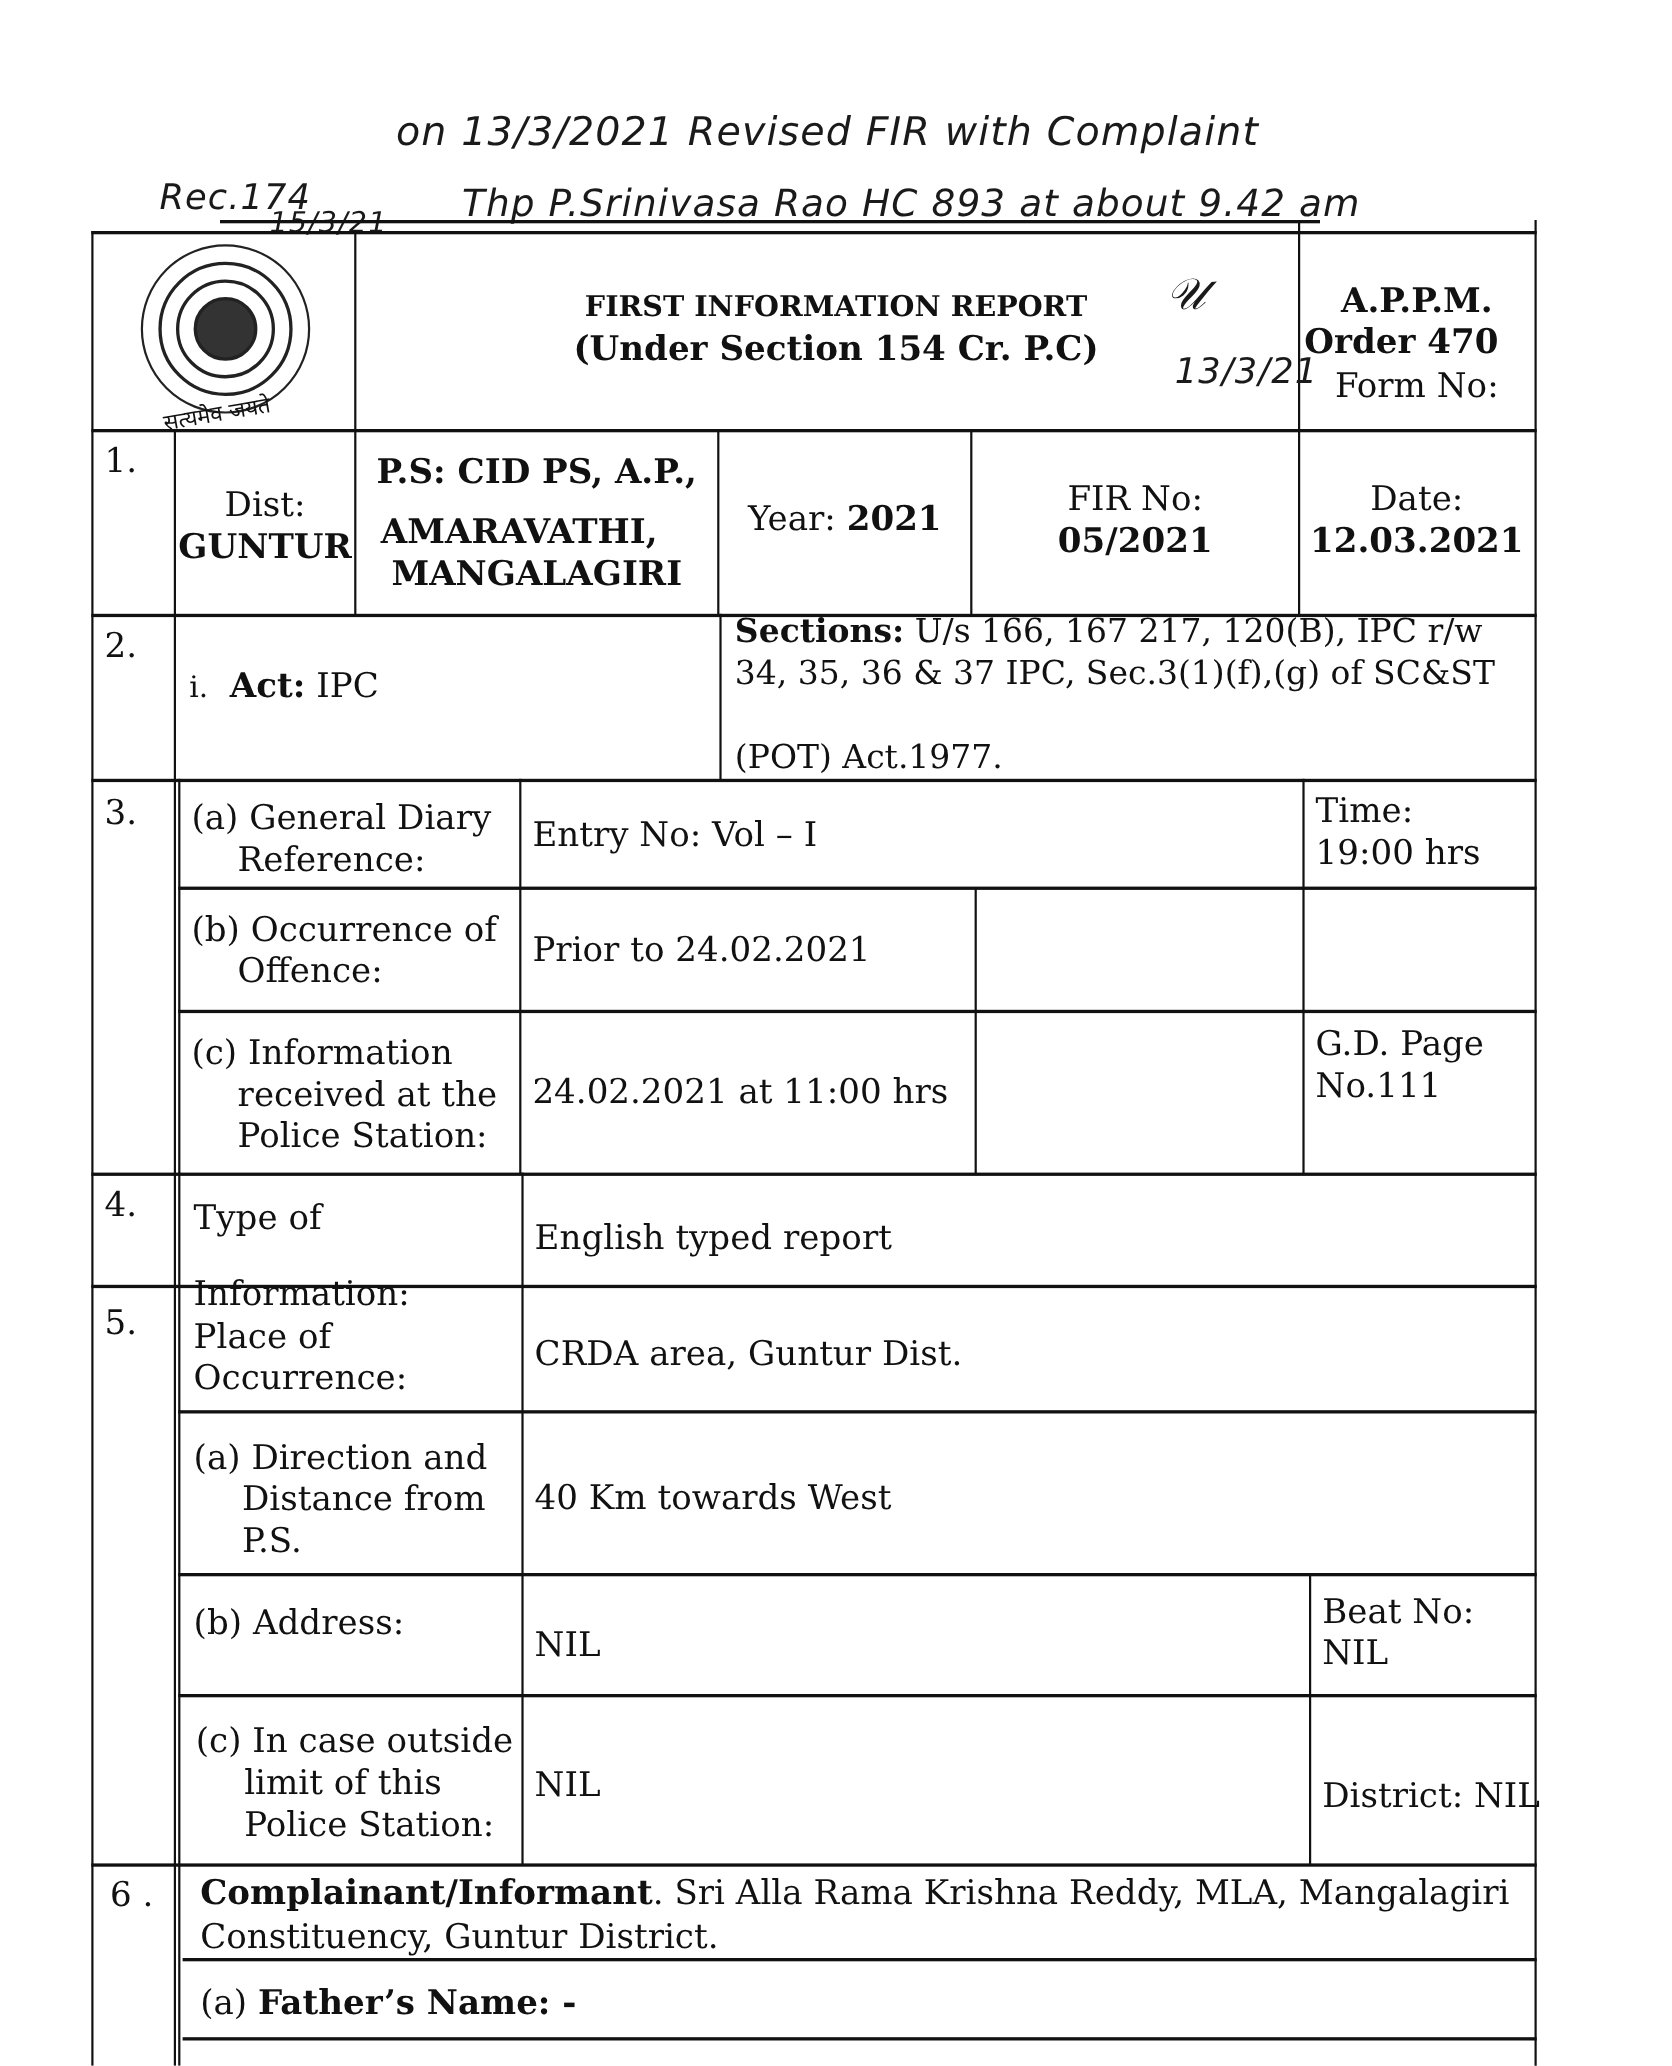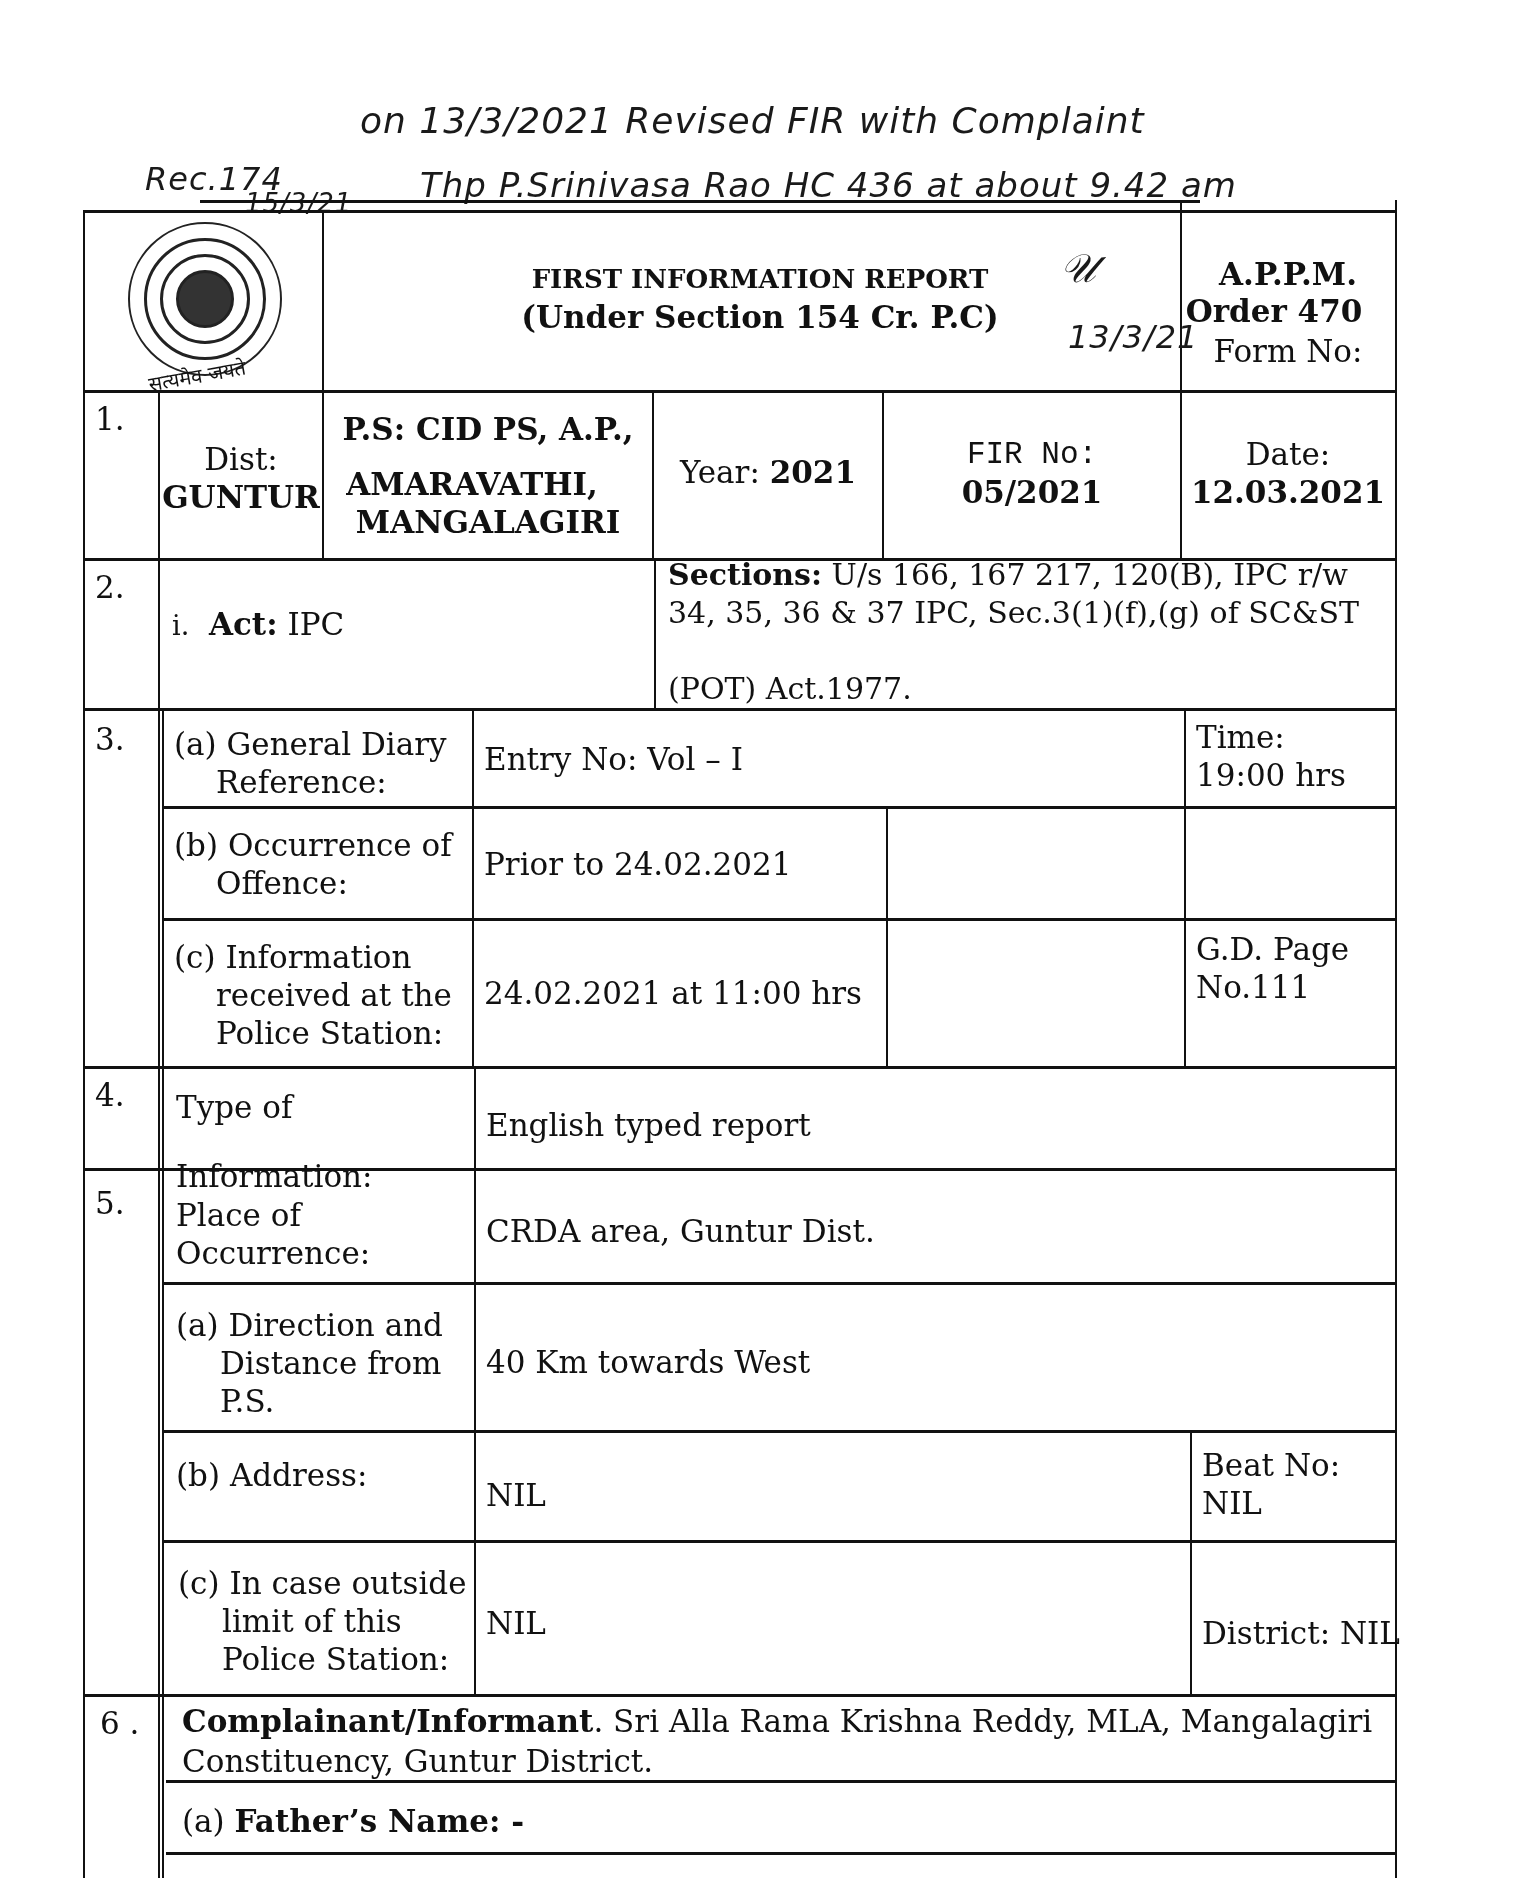--- a/index.html
+++ b/index.html
@@ -14,21 +14,21 @@
   .seal { position:absolute; left:128px; top:222px; width:150px; height:150px; border-radius:50%; border:2px solid #222; }
   .seal .r { position:absolute; border-radius:50%; border:3px solid #222; }
   .strike { position:absolute; height:3px; background:#111; }
 </style>
 </head>
 <body>
 
 <div class="hw" style="left:360px; top:100px; font-size:36px;">on 13/3/2021 Revised FIR with Complaint</div>
 <div class="hw" style="left:145px; top:160px; font-size:32px;">Rec.174</div>
 <div class="hw" style="left:245px; top:188px; font-size:26px;">15/3/21</div>
-<div class="hw" style="left:420px; top:165px; font-size:34px;">Thp P.Srinivasa Rao HC 436 at about 9.42 am</div>
+<div class="hw" style="left:420px; top:165px; font-size:34px;">Thp P.Srinivasa Rao HC 893 at about 9.42 am</div>
 <div class="strike" style="left:200px; top:200px; width:1000px;"></div>
 
 <div class="ln v" style="left:83px; top:210px; height:1668px;"></div>
 <div class="ln v" style="left:1395px; top:200px; height:1680px;"></div>
 <div class="ln h" style="left:83px; top:210px; width:1314px;"></div>
 
 <div class="ln v" style="left:322px; top:210px; height:350px;"></div>
 <div class="ln v" style="left:1180px; top:200px; height:360px;"></div>
 <div class="ln h" style="left:83px; top:390px; width:1314px;"></div>
 
@@ -53,21 +53,21 @@
 <div class="ln v" style="left:882px; top:390px; height:170px;"></div>
 <div class="ln h" style="left:83px; top:558px; width:1314px;"></div>
 
 <div class="t" style="left:95px; top:400px;">1.</div>
 <div class="t c" style="left:160px; top:440px; width:162px;">Dist:</div>
 <div class="t b c" style="left:160px; top:478px; width:162px;">GUNTUR</div>
 <div class="t b c" style="left:324px; top:410px; width:328px;">P.S: CID PS, A.P.,</div>
 <div class="t b c" style="left:324px; top:465px; width:296px;">AMARAVATHI,</div>
 <div class="t b c" style="left:324px; top:503px; width:328px;">MANGALAGIRI</div>
 <div class="t c" style="left:654px; top:453px; width:228px;"><span>Year:</span> <b>2021</b></div>
-<div class="t c" style="left:884px; top:435px; width:296px;font-family:Liberation Mono, monospace;">FIR No:</div>
+<div class="t c" style="left:884px; top:435px; width:296px;">FIR No:</div>
 <div class="t b c" style="left:884px; top:473px; width:296px;">05/2021</div>
 <div class="t c" style="left:1182px; top:435px; width:212px;">Date:</div>
 <div class="t b c" style="left:1182px; top:473px; width:212px;">12.03.2021</div>
 
 <div class="ln v" style="left:654px; top:558px; height:152px;"></div>
 <div class="ln h" style="left:83px; top:708px; width:1314px;"></div>
 <div class="t" style="left:95px; top:568px;">2.</div>
 <div class="t" style="left:172px; top:605px;">
   <span style="font-size:27px;">i.</span>&nbsp;
   <b>Act:</b>

